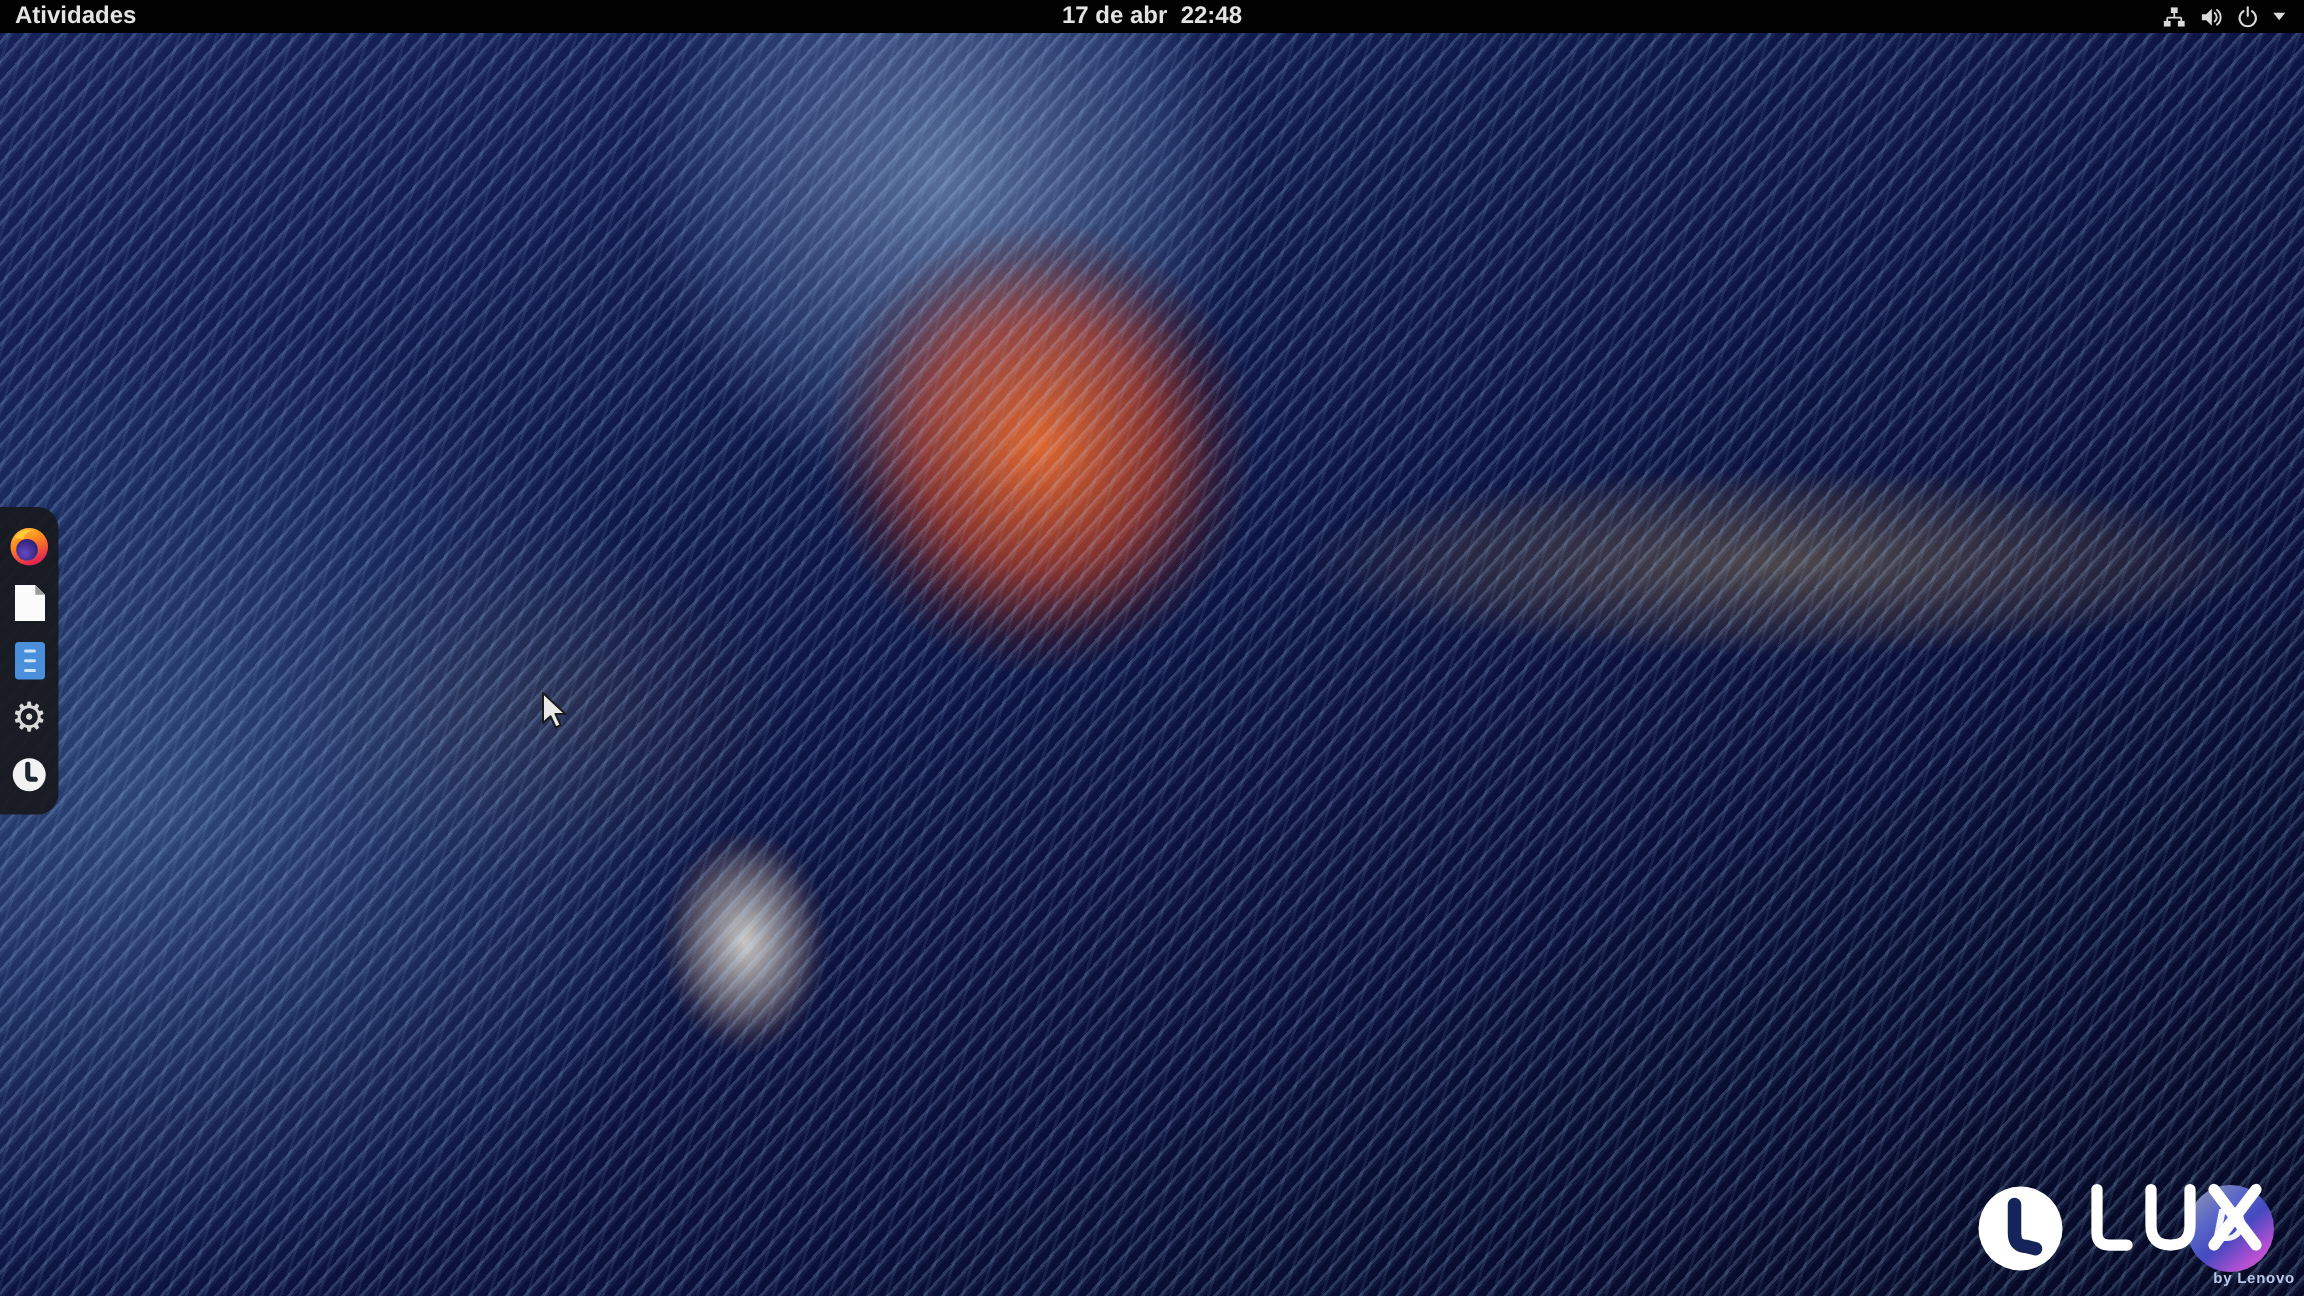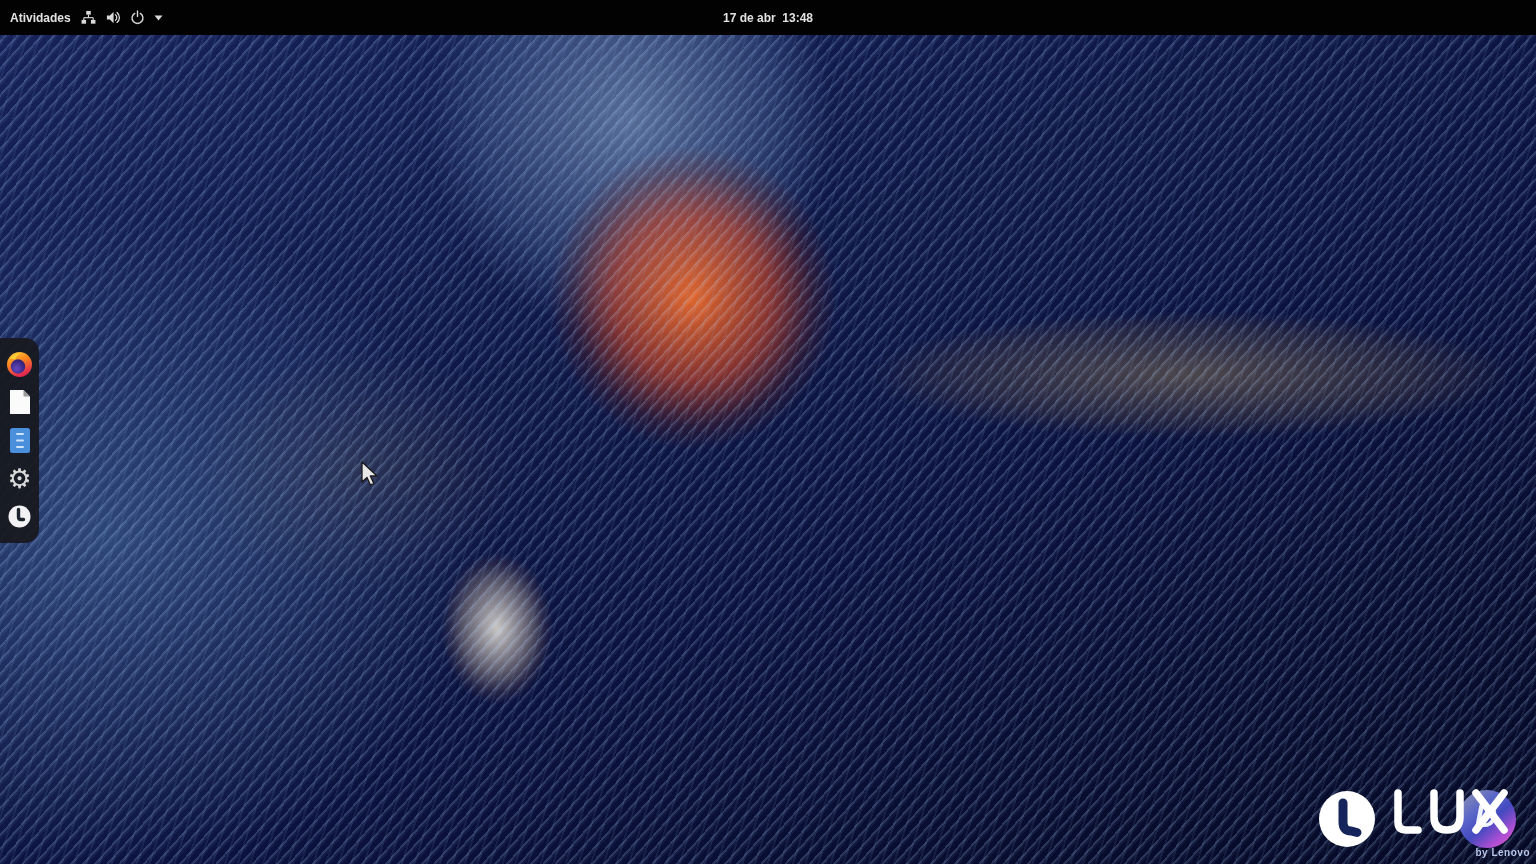--- a/index.html
+++ b/index.html
@@ -16,24 +16,24 @@
       radial-gradient(ellipse 185px 195px at 693px 298px, rgba(255,115,45,0.90), rgba(225,75,35,0.60) 42%, rgba(130,40,25,0.25) 65%, transparent 78%),
       radial-gradient(ellipse 270px 290px at 630px 120px, rgba(165,200,238,0.50), rgba(120,160,210,0.22) 55%, transparent 75%),
       radial-gradient(ellipse 430px 85px at 1190px 375px, rgba(175,150,100,0.42), rgba(150,120,80,0.18) 55%, transparent 75%),
       radial-gradient(ellipse 480px 420px at 110px 540px, rgba(105,155,210,0.38), rgba(80,120,180,0.15) 55%, transparent 78%),
       radial-gradient(ellipse 240px 170px at 360px 470px, rgba(130,110,75,0.20), transparent 70%),
       linear-gradient(155deg, #18255e 0%, #101a4c 35%, #0c1340 60%, #080d30 85%, #060a26 100%);
   }
 
   
   .topbar {
-    position:absolute; top:0; left:0; width:1536px; height:35px;
+    position:absolute; top:0; left:0; width:1536px; height:22px;
     background:#020202; color:#e3e3e3;
-    display:flex; align-items:center; justify-content:flex-start;
-    font-size:12px; font-weight:bold; z-index:50;
+    display:flex; align-items:center; justify-content:space-between;
+    font-size:16px; font-weight:bold; z-index:50;
   }
   .activities { padding:0 10px; height:22px; line-height:22px; cursor:default; }
   .clock { position:absolute; left:50%; transform:translateX(-50%);
            white-space:pre; height:22px; line-height:22px; }
   .tray { display:flex; align-items:center; gap:9px; padding-right:12px; height:22px; }
   .tray svg { display:block; }
 
   
   .dock {
     position:absolute; left:0; top:338px; width:39px; height:205px;
@@ -68,21 +68,21 @@
   
   .cursor { position:absolute; left:360px; top:460px; z-index:60; }
 </style>
 </head>
 <body>
 
 <div class="desktop"></div>
 
 <div class="topbar">
   <div class="activities">Atividades</div>
-  <div class="clock">17 de abr  13:48</div>
+  <div class="clock">17 de abr  22:48</div>
   <div class="tray">
     <span>
       <svg width="15" height="15" viewBox="0 0 16 16">
         <g fill="#d9d9d9" stroke="#d9d9d9">
           <rect x="5.6" y="1" width="4.8" height="4" stroke="none"></rect>
           <line x1="8" y1="5" x2="8" y2="8.2" stroke-width="1.2"></line>
           <line x1="3" y1="8.2" x2="13" y2="8.2" stroke-width="1.2"></line>
           <line x1="3" y1="8.2" x2="3" y2="10.6" stroke-width="1.2"></line>
           <line x1="13" y1="8.2" x2="13" y2="10.6" stroke-width="1.2"></line>
           <rect x="0.6" y="10.6" width="4.8" height="4" stroke="none"></rect>

